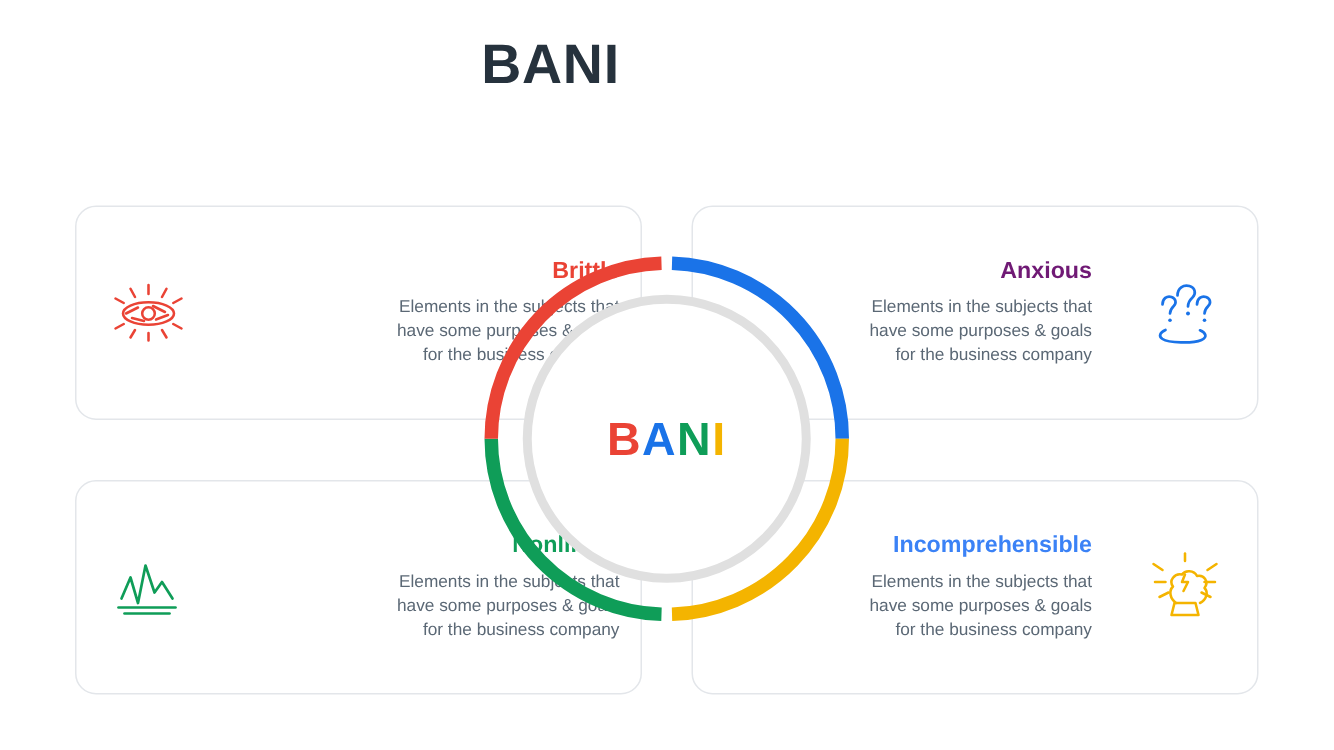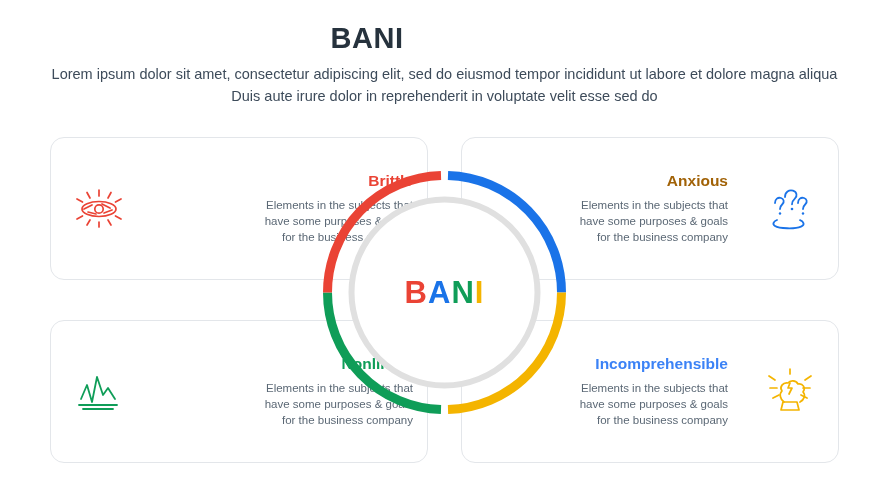--- a/index.html
+++ b/index.html
@@ -14,21 +14,21 @@
     position: relative;
     width: 889px; height: 500px;
     background: #ffffff;
   }
 
   
   .title {
     position: absolute;
     top: 22px; left: 0; width: 734px;
     text-align: center;
-    font-size: 29px;
+    font-size: 37px;
     font-weight: bold;
     letter-spacing: 0.5px;
     color: #26323d;
   }
   .subtitle {
     position: absolute;
     top: 63px; left: 50px; width: 789px;
     text-align: center;
     font-size: 14.5px;
     line-height: 22px;
@@ -105,21 +105,20 @@
     letter-spacing: 1px;
   }
   .center-label span { display: inline-block; }
 </style>
 </head>
 <body>
 
 <div id="page">
 
   <div class="title">BANI</div>
-  <div class="subtitle">Lorem ipsum dolor sit amet, consectetur adipiscing elit, sed do eiusmod tempor incididunt ut labore et dolore magna aliqua Duis aute irure dolor in reprehenderit in voluptate velit esse sed do</div>
 
   <div class="card card-tl">
     <div class="card-inner left-icon">
       <div class="icon-box">
         <svg width="58" height="50" viewBox="0 0 58 50" fill="none" stroke="#ea4335" stroke-width="1.7" stroke-linecap="round">
           <ellipse cx="29" cy="25" rx="17" ry="7.5"></ellipse>
           <circle cx="29" cy="25" r="4.2"></circle>
           <path d="M14 25 L22 21 M18 28 L26 30 M32 20 L40 24 M34 29 L42 26"></path>
           <path d="M29 12 L29 6 M20 14 L17 8.5 M38 14 L41 8.5 M12.5 18 L7 15 M45.5 18 L51 15"></path>
           <path d="M29 38 L29 43 M20 36 L17 41 M38 36 L41 41 M12.5 32 L7 35 M45.5 32 L51 35"></path>
@@ -143,21 +142,21 @@
           <path d="M14 20 c0-4 3-6 6-5 c3 1 3.5 4 1.5 6 c-2 2-2.5 3-2.5 5"></path>
           <circle cx="19" cy="30.5" r="1.2" fill="#1a73e8" stroke="none"></circle>
           <path d="M24 14 c0-5 4-7.5 8-6.3 c4 1.2 4.5 5.3 2 7.6 c-2.5 2.3-3 3.6-3 6"></path>
           <circle cx="31" cy="26" r="1.3" fill="#1a73e8" stroke="none"></circle>
           <path d="M37 20 c0-4 3-6 6-5 c3 1 3.5 4 1.5 6 c-2 2-2.5 3-2.5 5"></path>
           <circle cx="42" cy="30.5" r="1.2" fill="#1a73e8" stroke="none"></circle>
           <path d="M16 37 c-3.5 1.5-5 4-2 6 c4 2.6 20 3.2 26 0.6 c4.5-2 2.5-5-1-6.4"></path>
         </svg>
       </div>
       <div class="text-box align-right">
-        <div class="card-heading c-blue" style="color: #a16207;">Anxious</div>
+        <div class="card-heading c-blue" style="color: #701a75;">Anxious</div>
         <div class="card-desc">
           <div>Elements in the subjects that</div>
           <div>have  some purposes &amp; goals</div>
           <div>for the  business company</div>
         </div>
       </div>
     </div>
   </div>
 
   <div class="card card-bl">

